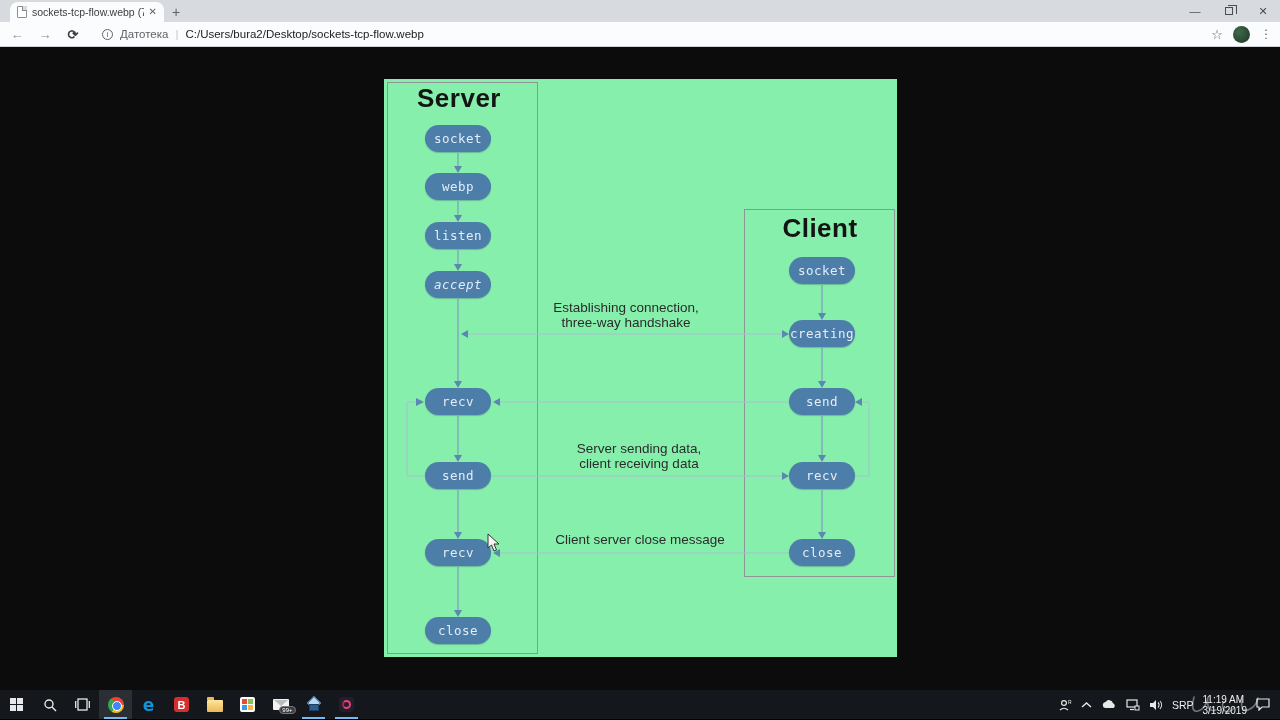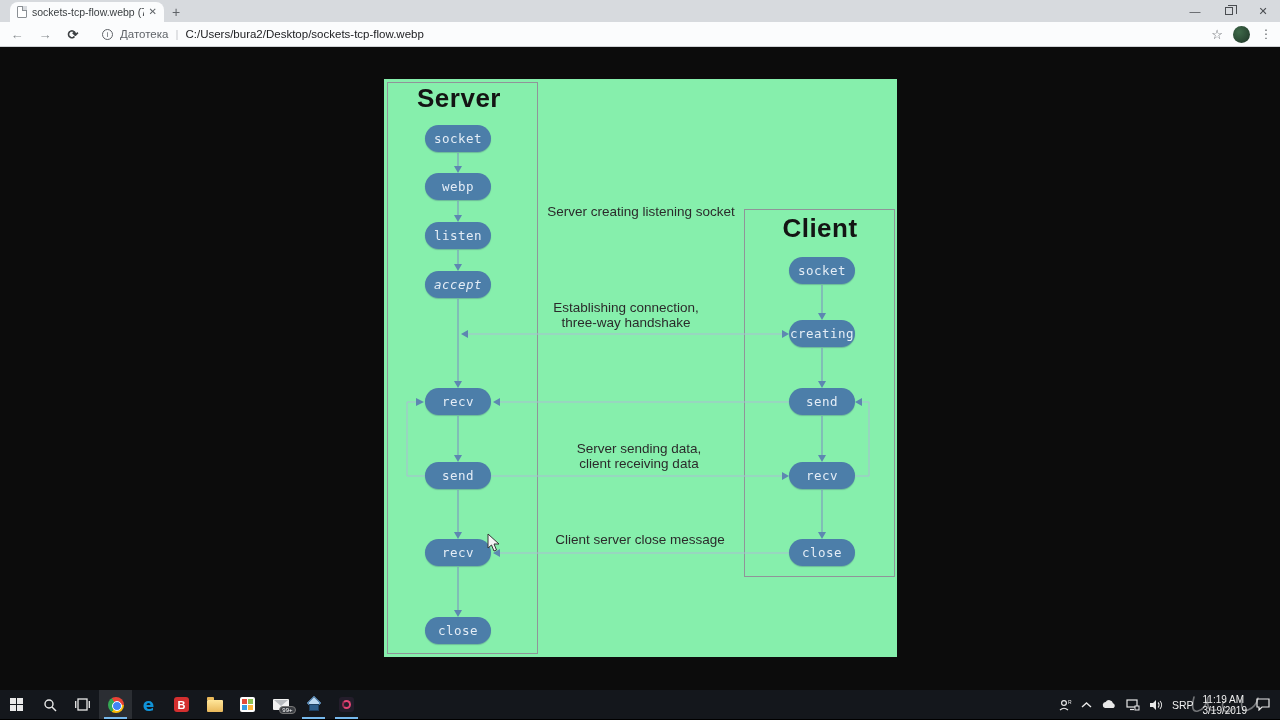--- a/index.html
+++ b/index.html
@@ -201,21 +201,20 @@
         <div class="pill" style="left: 41px; top: 192px; font-style: italic;">accept</div>
         <div class="pill" style="left: 41px; top: 309px;">recv</div>
         <div class="pill" style="left: 41px; top: 383px;">send</div>
         <div class="pill" style="left: 41px; top: 460px;">recv</div>
         <div class="pill" style="left: 41px; top: 538px;">close</div>
         <div class="pill" style="left: 405px; top: 178px;">socket</div>
         <div class="pill" style="left: 405px; top: 241px;">creating</div>
         <div class="pill" style="left: 405px; top: 309px;">send</div>
         <div class="pill" style="left: 405px; top: 383px;">recv</div>
         <div class="pill" style="left: 405px; top: 460px;">close</div>
-        <div class="annot" style="left: 257px; top: 133px;">Server creating listening socket</div>
         <div class="annot" style="left: 242px; top: 236px;">Establishing connection,
 three-way handshake</div>
         <div class="annot" style="left: 255px; top: 377px;">Server sending data,
 client receiving data</div>
         <div class="annot" style="left: 256px; top: 461px;">Client server close message</div>
       </div>
 
     <svg class="cursor" width="14" height="20">
       <path d="M1,1 L1,15 L4.5,12 L7,18 L9.5,17 L7,11 L12,11 Z" fill="#f5f5f5" stroke="#333" stroke-width="1"></path>
     </svg>

